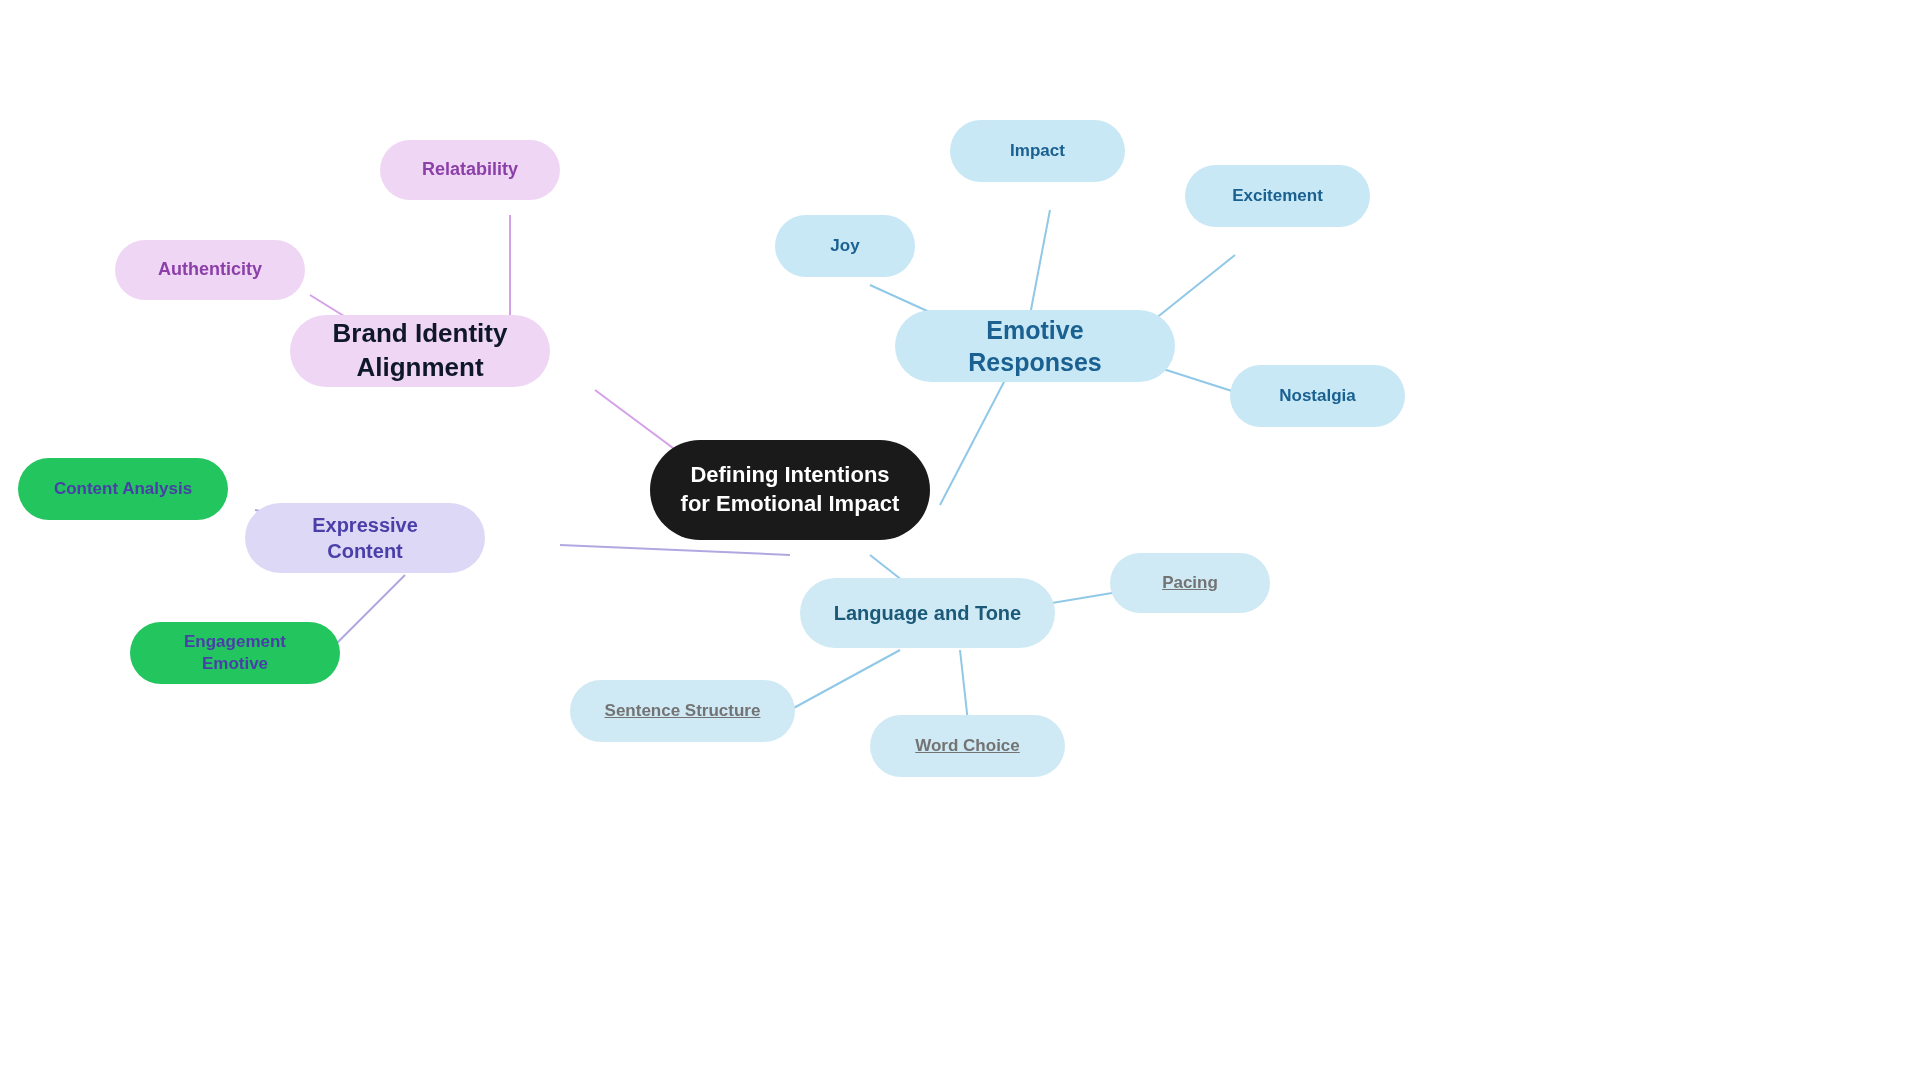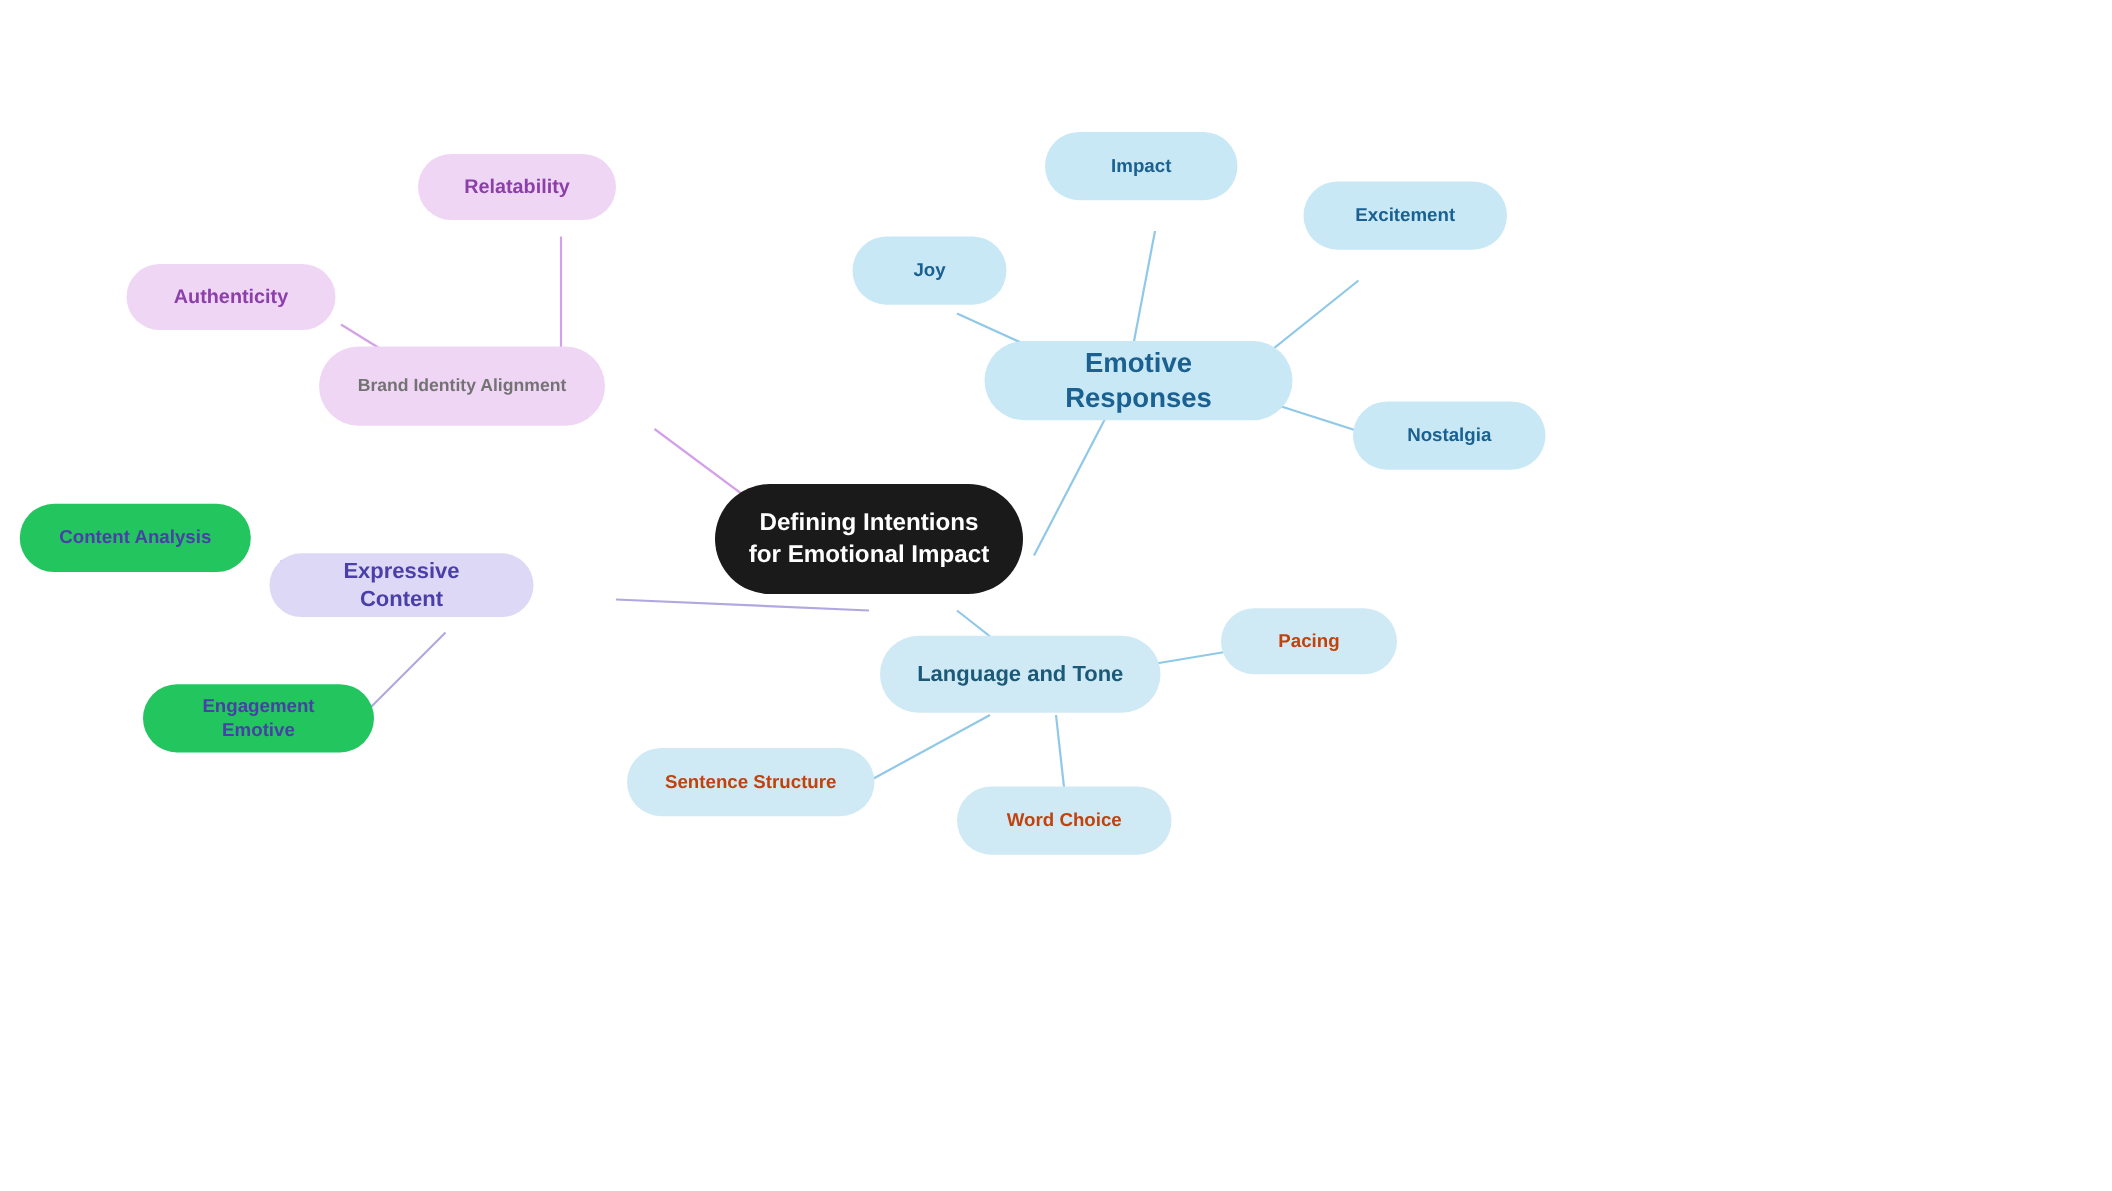--- a/index.html
+++ b/index.html
@@ -43,22 +43,22 @@
       background: #1a1a1a;
       color: #ffffff;
       font-size: 22px;
       width: 280px;
       height: 100px;
     }
 
     
     .node-pink {
       background: #f0d6f5;
-      color: #737373;
-      font-size: 16px;
+      color: #0f172a;
+      font-size: 26px;
     }
     .node-pink-sm {
       background: #f0d6f5;
       color: #8b3fa8;
       font-size: 18px;
     }
 
     
     .node-purple {
       background: #ddd8f5;
@@ -84,22 +84,23 @@
     }
 
     
     .node-teal {
       background: #d0eaf5;
       color: #1a5a78;
       font-size: 20px;
     }
     .node-teal-sm {
       background: #d0eaf5;
-      color: #c2410c;
+      color: #737373;
       font-size: 17px;
+      text-decoration: underline;
     }
   </style>
 </head>
 <body>
 
 <svg class="connections">
 
   <line x1="790" y1="535" x2="595" y2="390" stroke="#d4a0e8" stroke-width="2"></line>
 
   <line x1="510" y1="340" x2="510" y2="215" stroke="#d4a0e8" stroke-width="2"></line>
@@ -141,21 +142,21 @@
 </div>
 
 <div class="node node-pink-sm" style="left: 380px; top: 140px; width: 180px; height: 60px;">
   <span class="node-label">Relatability</span>
 </div>
 
 <div class="node node-pink-sm" style="left: 115px; top: 240px; width: 190px; height: 60px;">
   <span class="node-label">Authenticity</span>
 </div>
 
-<div class="node node-purple" style="left: 245px; top: 503px; width: 240px; height: 58px;">
+<div class="node node-purple" style="left: 245px; top: 503px; width: 240px; height: 70px;">
   <span class="node-label">Expressive Content</span>
 </div>
 
 <div class="node node-purple-sm" style="left: 18px; top: 458px; width: 210px; height: 62px;">
   <span class="node-label">Content Analysis</span>
 </div>
 
 <div class="node node-purple-sm" style="left: 130px; top: 622px; width: 210px; height: 62px;">
   <span class="node-label">Engagement Emotive</span>
 </div>

